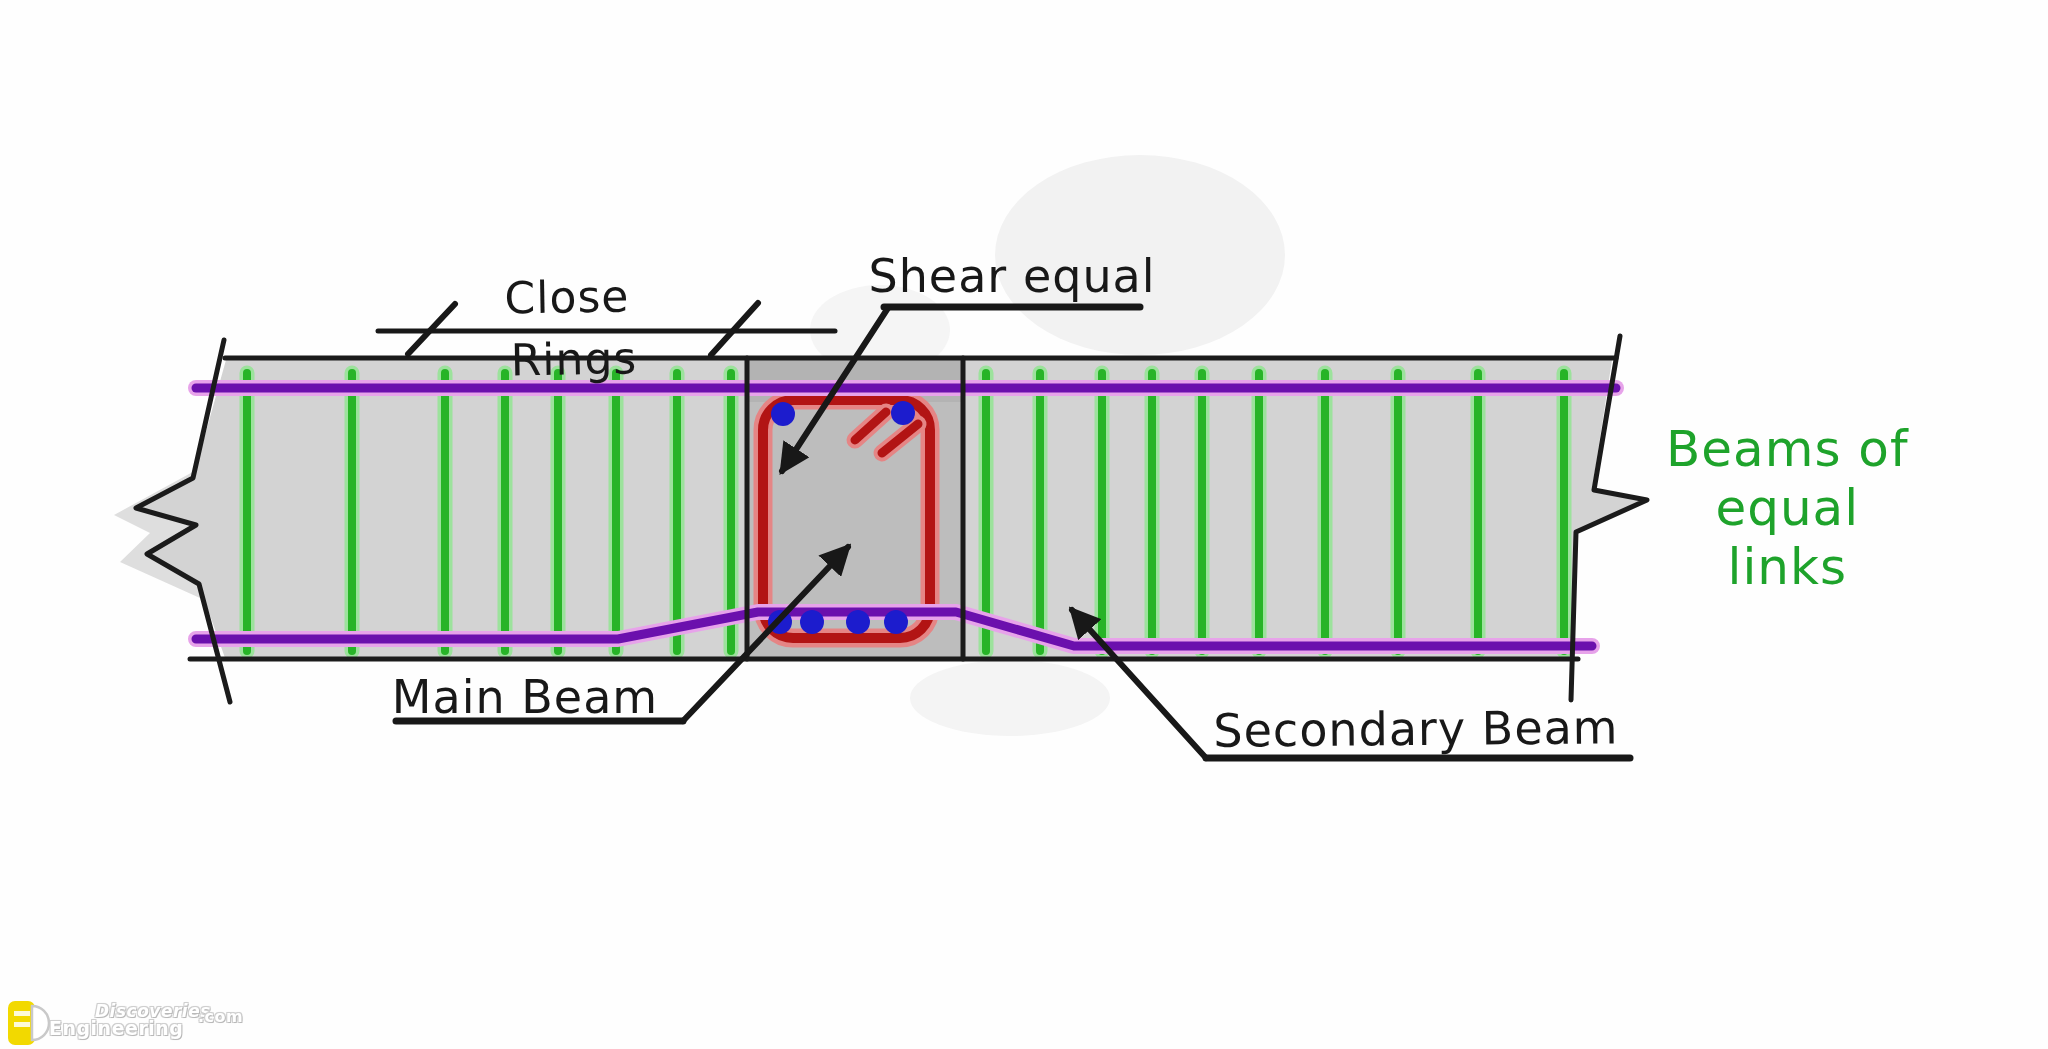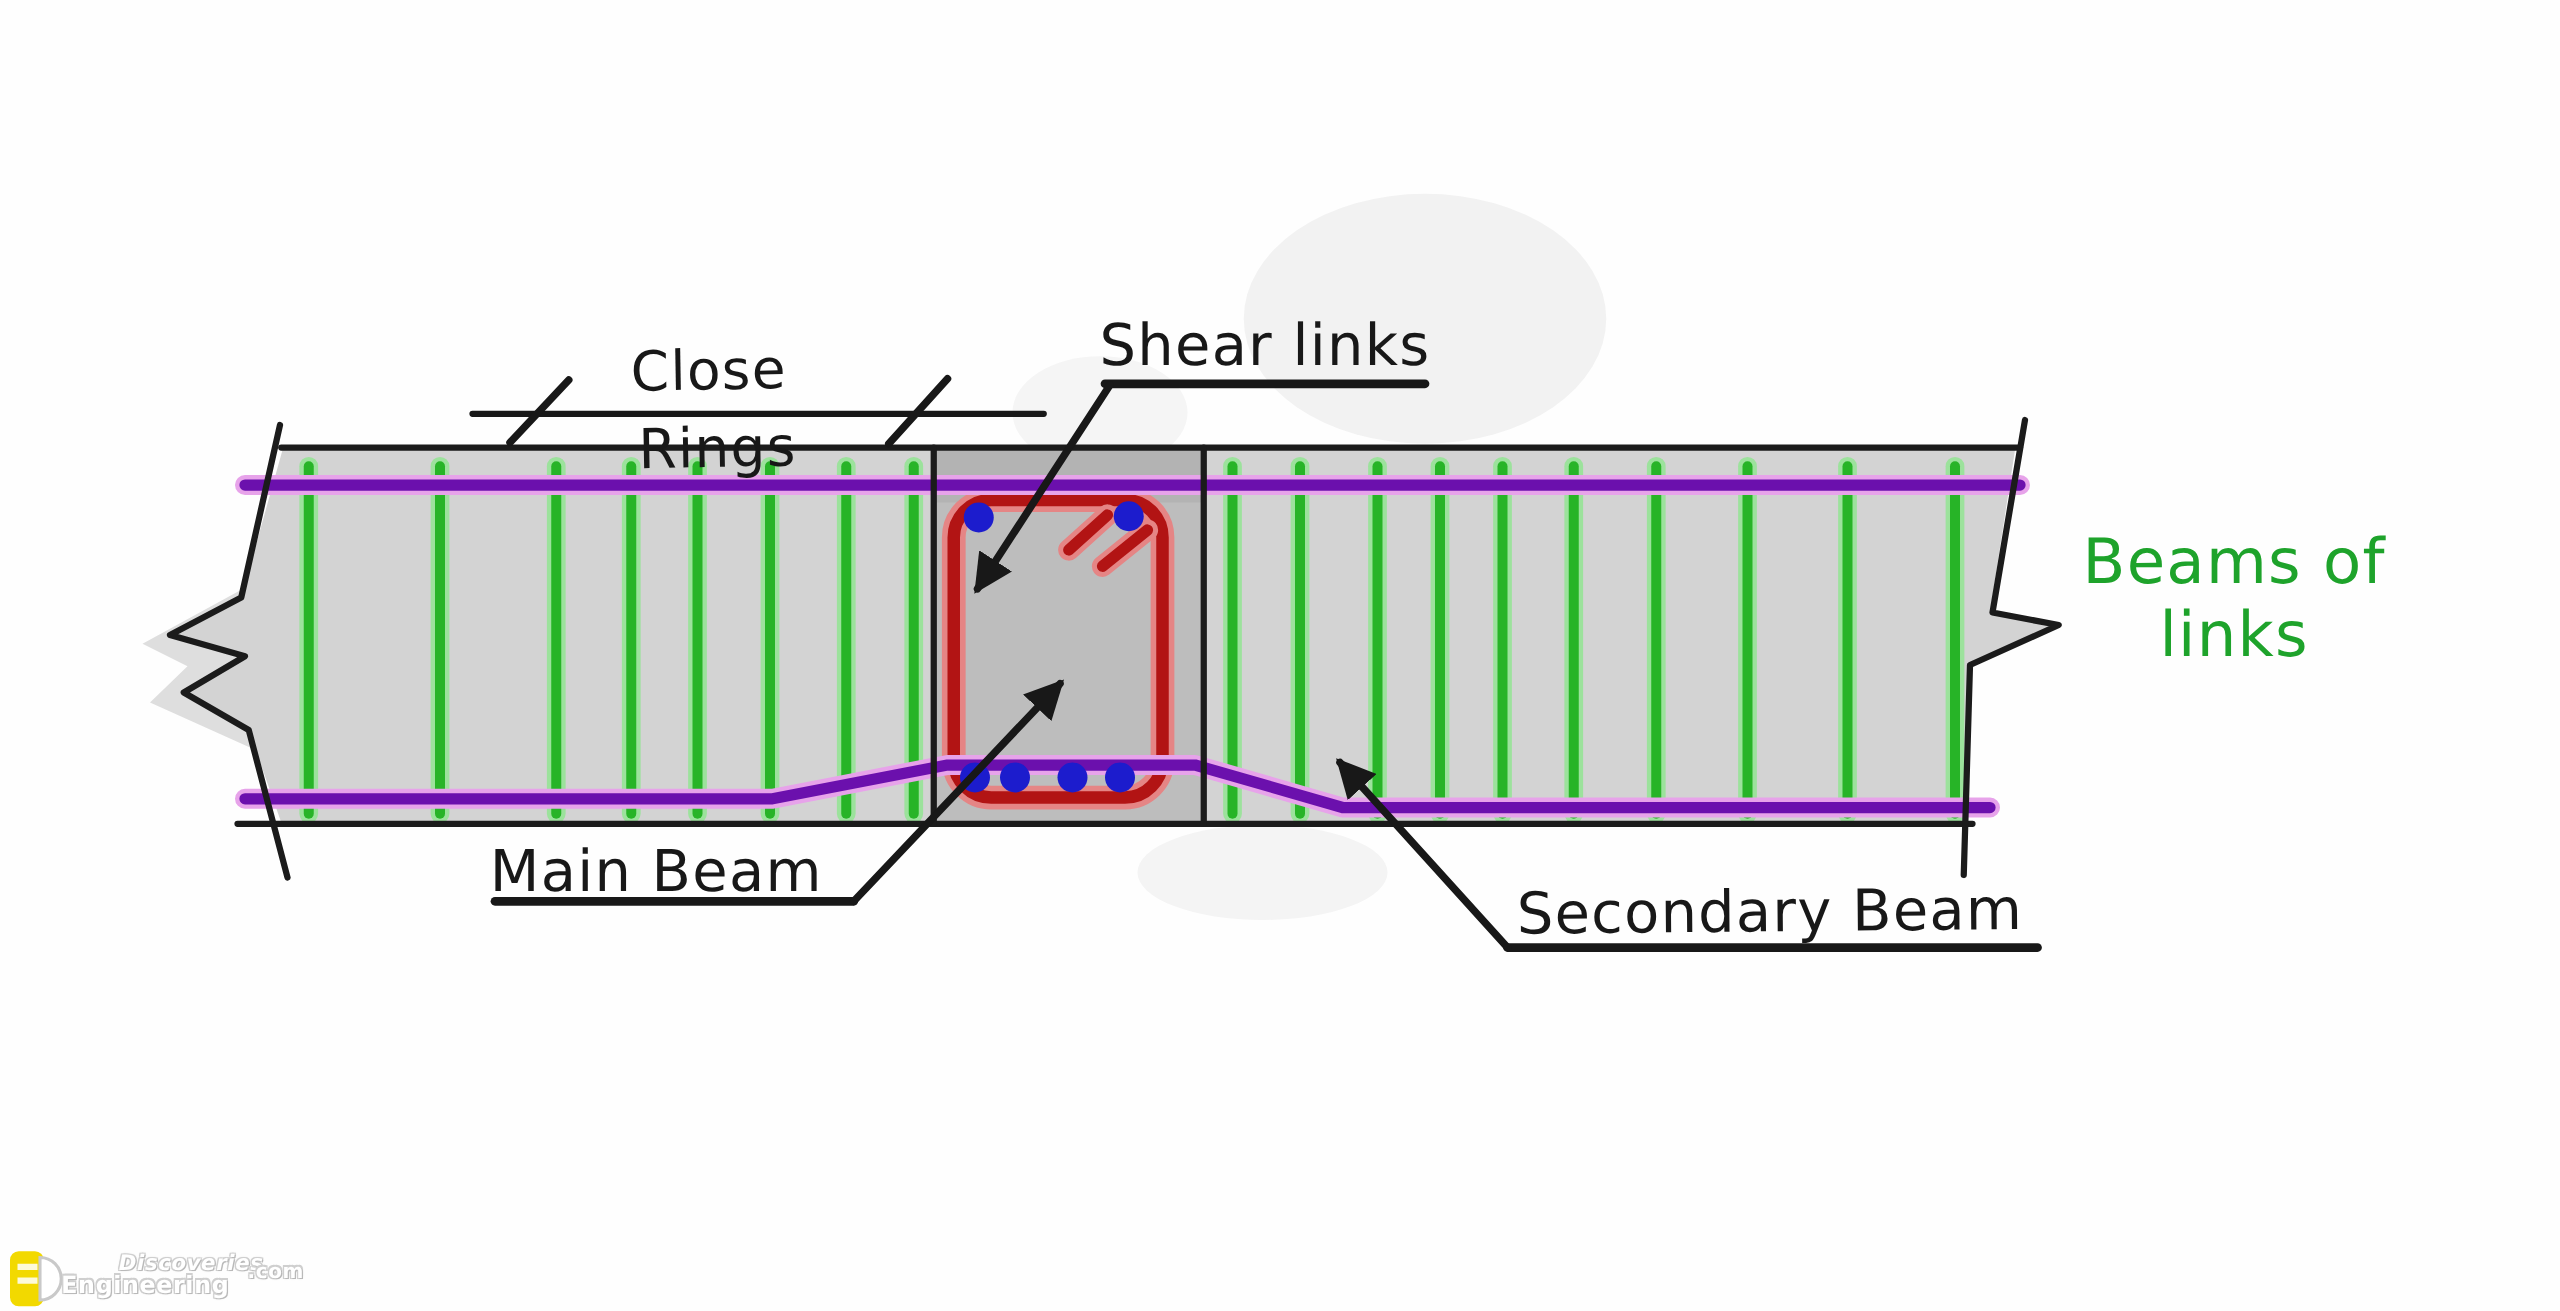--- a/index.html
+++ b/index.html
@@ -140,28 +140,29 @@
       <path d="M683,721 L848,547" stroke-width="6" marker-end="url(#arrow)"></path>
 
       <path d="M1206,758 L1630,758" stroke-width="7"></path>
       <path d="M1206,758 L1072,610" stroke-width="6" marker-end="url(#arrow)"></path>
     </g>
   </svg>
 
   <div class="label small" style="left:567px;top:297px;transform:translate(-50%,-50%) rotate(-1deg);">Close</div>
   <div class="label small" style="left:574px;top:359px;transform:translate(-50%,-50%) rotate(-1deg);">Rings</div>
 
-  <div class="label" style="left:1012px;top:276px;">Shear links</div>
+  <div class="label" style="left:1012px;top:276px;">Shear equal</div>
 
   <div class="label" style="left:525px;top:697px;">Main Beam</div>
 
   <div class="label" style="left:1416px;top:729px;transform:translate(-50%,-50%) rotate(-0.5deg);">Secondary Beam</div>
 
   <div class="green-note">
     <div>Beams of</div>
+    <div>equal</div>
     <div>links</div>
   </div>
 
   <div class="watermark">
     <svg width="70" height="50" viewBox="0 0 70 50">
       <rect x="2" y="3" width="27" height="44" rx="7" fill="#f2d900"></rect>
       <rect x="8" y="13" width="16" height="5" fill="#ffffff" opacity="0.85"></rect>
       <rect x="8" y="24" width="16" height="5" fill="#ffffff" opacity="0.85"></rect>
       <path d="M26,8 a17,17 0 0 1 0,34 z" fill="#ffffff" stroke="#c9c9c9" stroke-width="2.5"></path>
     </svg>

